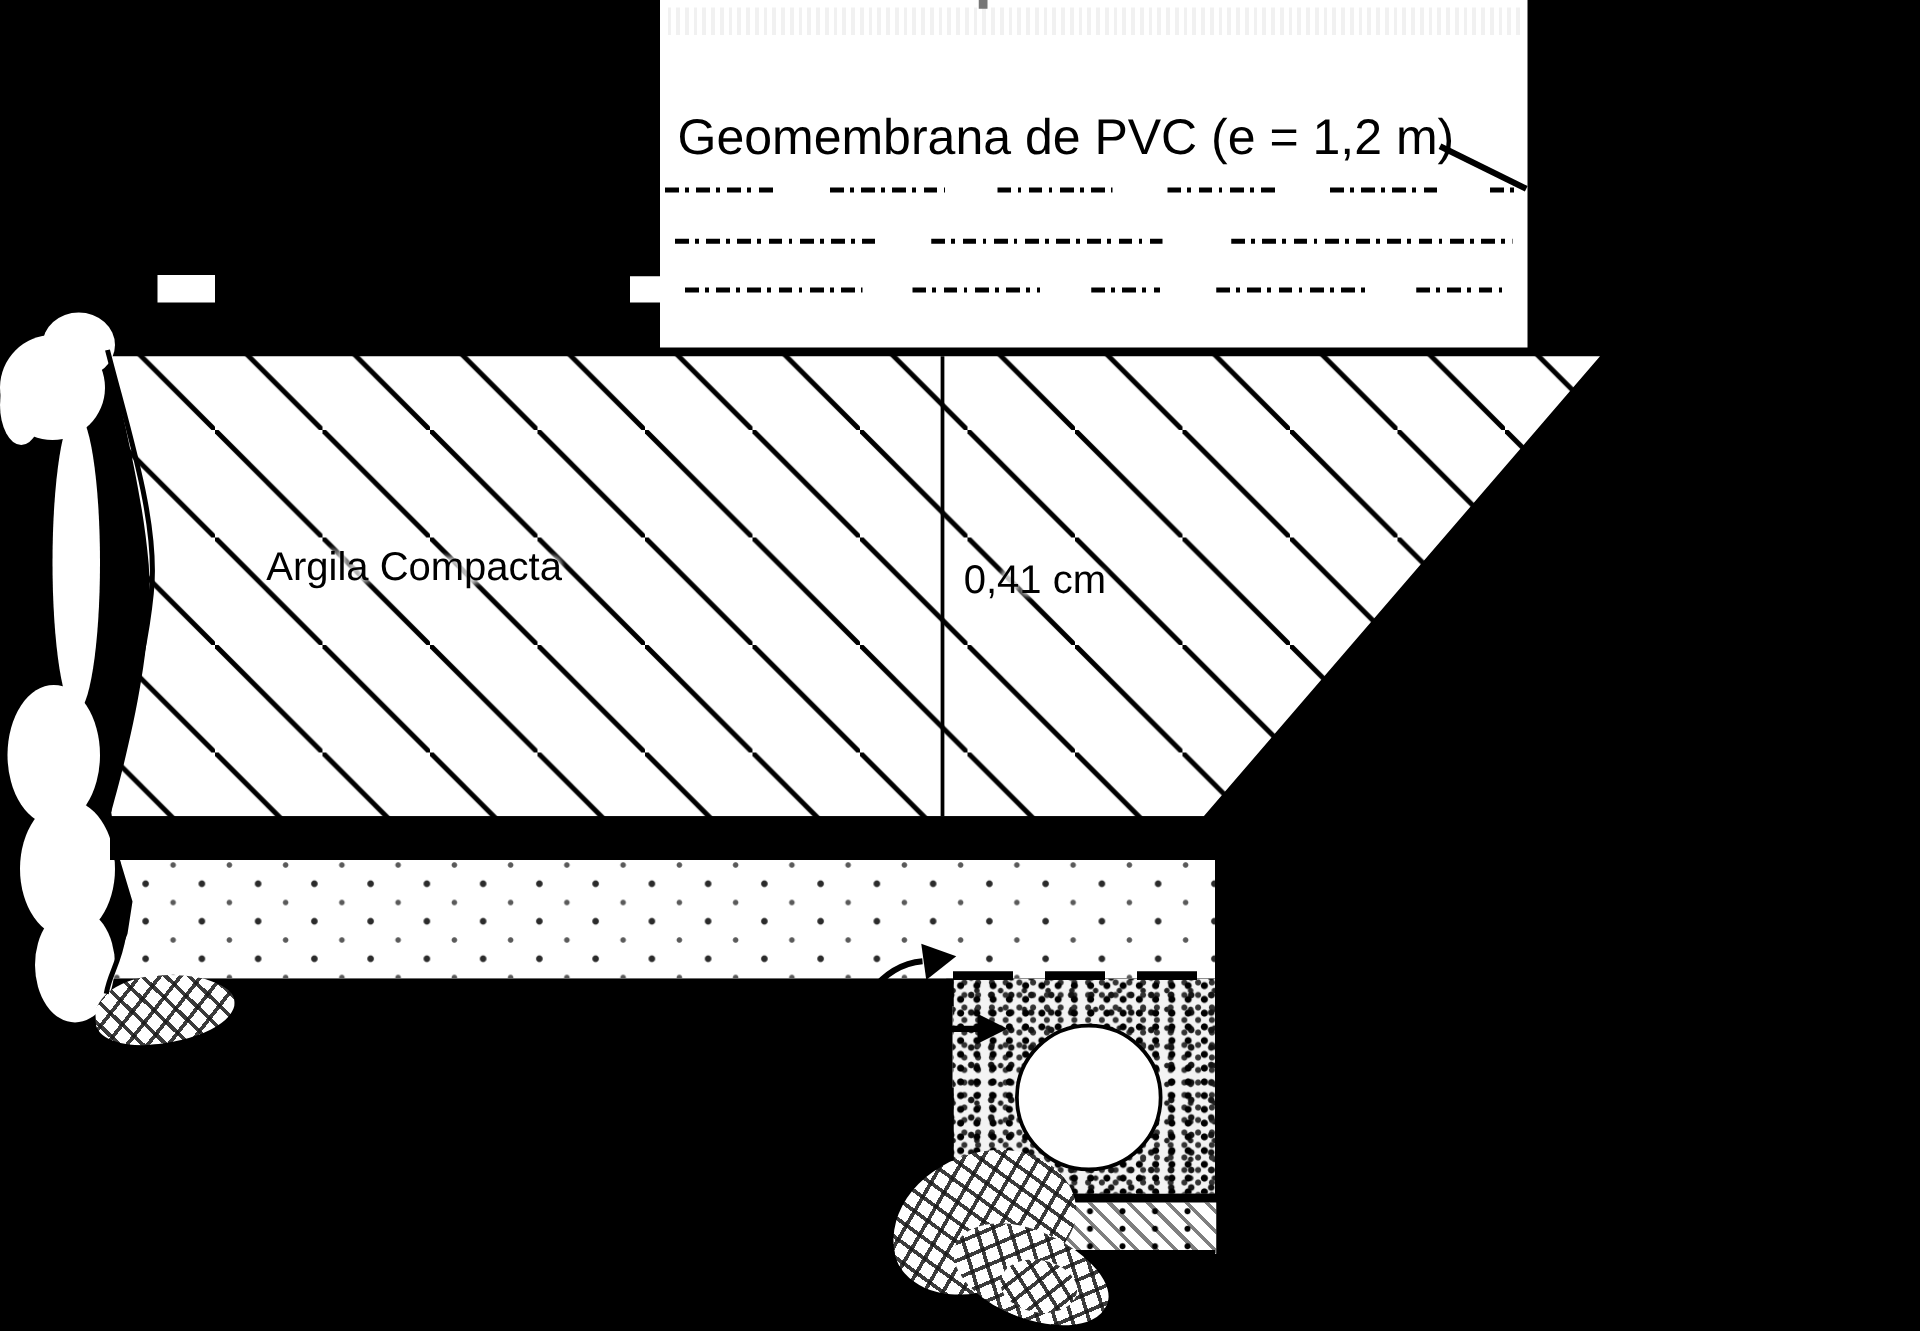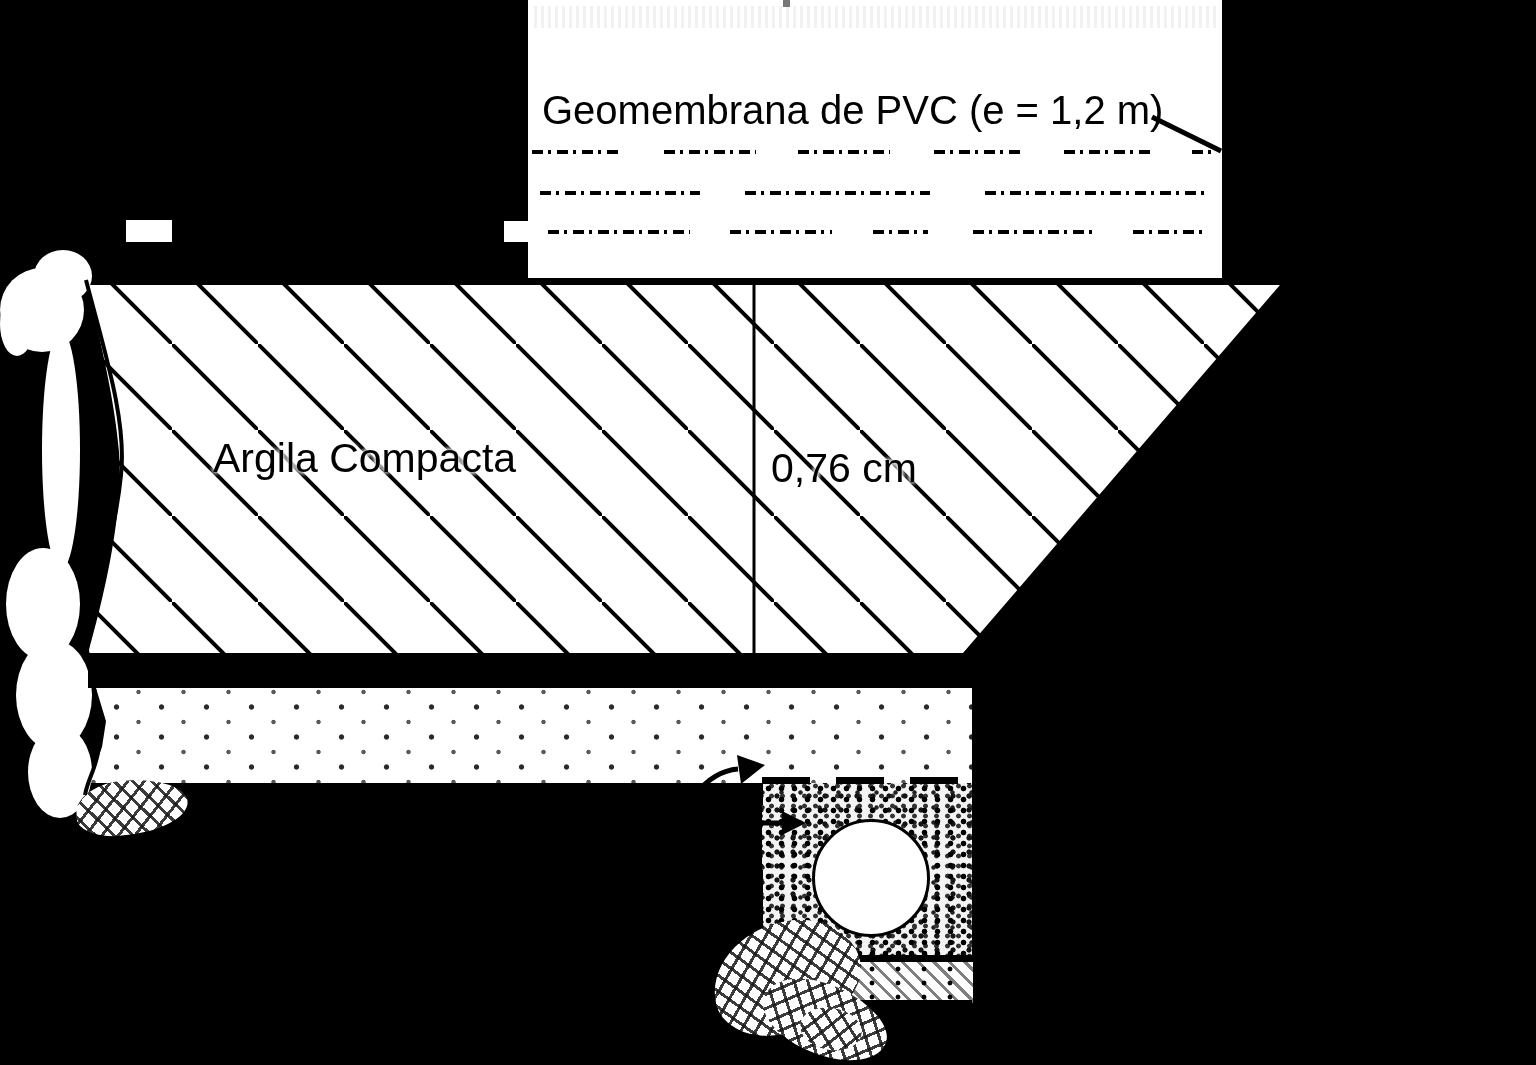--- a/index.html
+++ b/index.html
@@ -1,20 +1,20 @@
 <!DOCTYPE html>
 <html><head>
 <meta charset="utf-8">
 <style>
   html,body{margin:0;padding:0;background:#000;}
   #canvas{position:relative;width:1294px;height:1065px;background:#000;overflow:hidden;
           font-family:"Liberation Sans",sans-serif;}
   .abs{position:absolute;}
   .paper{background:#fff;}
-  .lbl{color:#000;font-size:41px;line-height:1.1;white-space:pre;
+  .lbl{color:#000;font-size:32px;line-height:1.1;white-space:pre;
        text-shadow:0 0 5px #fff,0 0 5px #fff,0 0 5px #fff;}
   .lbl-plain{color:#000;font-size:40px;line-height:64px;white-space:pre;}
   .text-red{color:#ff0000;}
   
   .ddrow{position:absolute;height:4px;font-size:0;}
   .dd{display:inline-block;height:4px;vertical-align:top;
       background:repeating-linear-gradient(90deg,#000 0 11px,transparent 11px 16px,#000 16px 19px,transparent 19px 25px);}
   
   .sand{background-color:#fff;
     background-image:
@@ -127,17 +127,17 @@
     <path d="M696,794 Q714,771 738,769" fill="none" stroke="#000" stroke-width="5"></path>
     <polygon points="737,755 765,765 741,784" fill="#000"></polygon>
     <line x1="758" y1="823" x2="784" y2="823" stroke="#000" stroke-width="5"></line>
     <polygon points="782,811 806,823 782,835" fill="#000"></polygon>
   </svg>
 
   <div class="abs lbl-plain" style="left:542px;top:78px;color:#000;">Geomembrana de PVC (e = 1,2 m)</div>
 
   <div class="abs lbl" style="left:213px;top:436px;">Argila Compacta</div>
 
-  <div class="abs lbl" style="left:771px;top:446px;">0,76 cm</div>
+  <div class="abs lbl" style="left:771px;top:446px;">0,41 cm</div>
 
   <div class="abs blk" style="left:1076px;top:668px;width:34px;height:5px;"></div>
 
 </div>
 
 </body></html>

